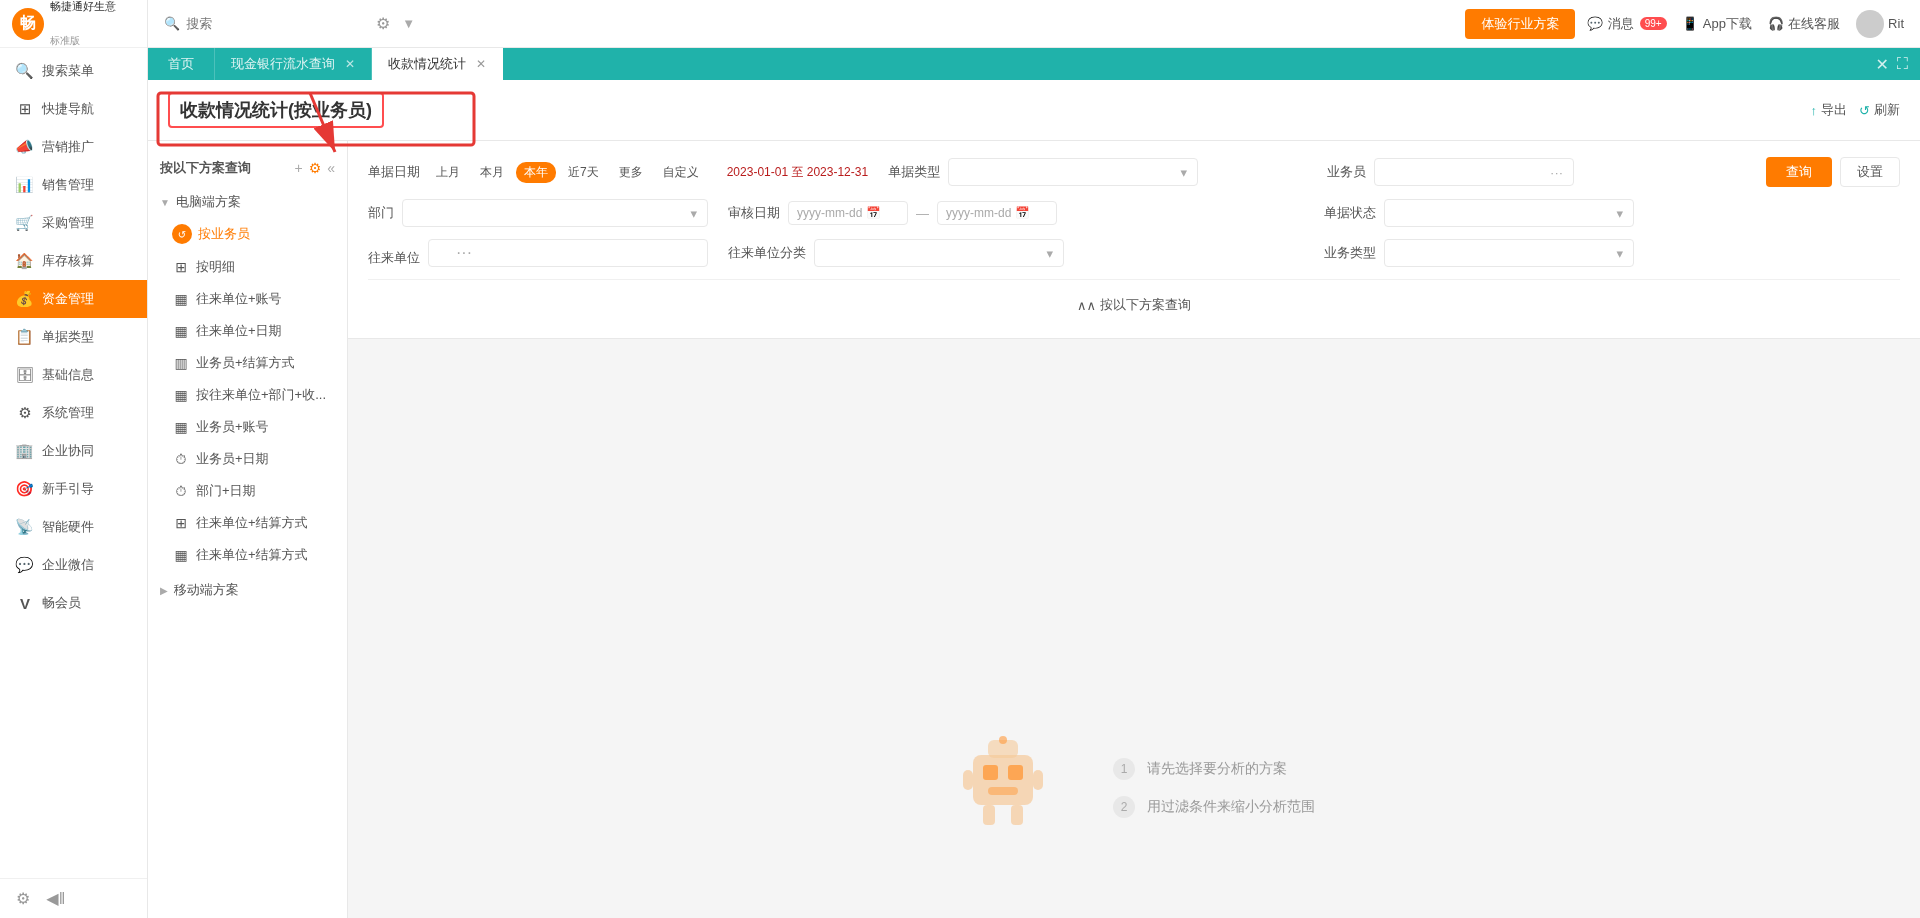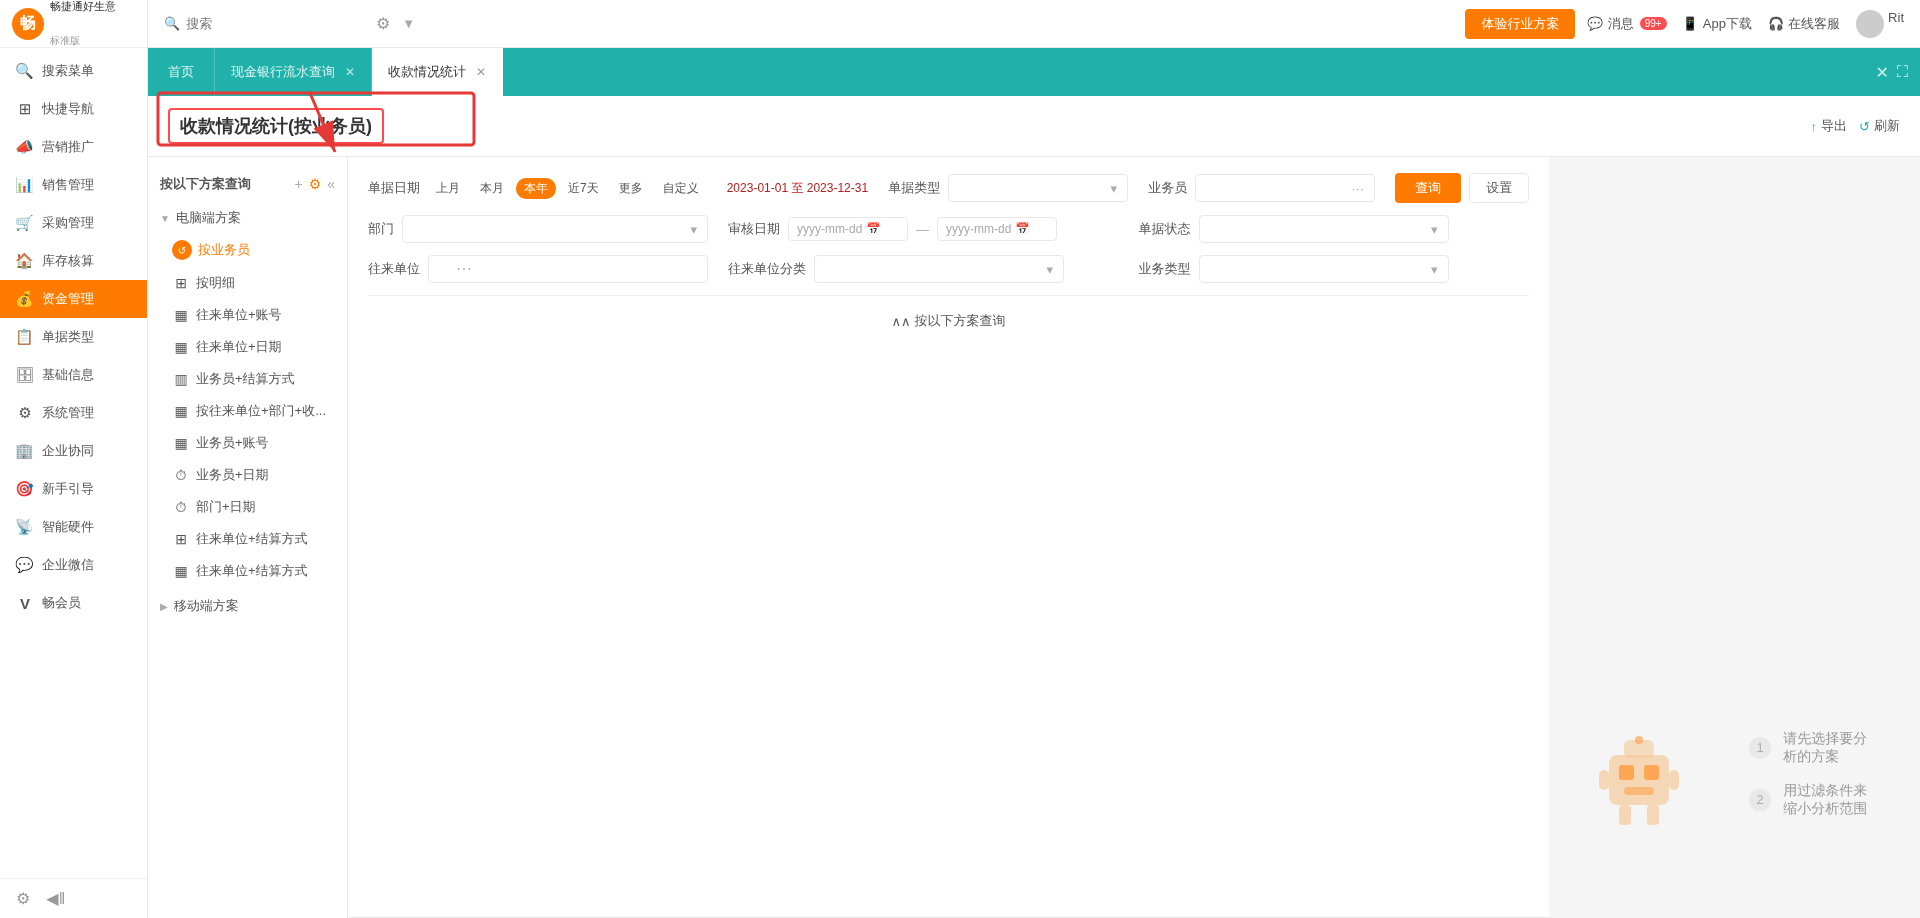--- a/index.html
+++ b/index.html
@@ -23,21 +23,21 @@
     .topbar { height: 48px; background: #fff; border-bottom: 1px solid #e8e8e8; display: flex; align-items: center; padding: 0 16px; gap: 12px; }
     .topbar-search { display: flex; align-items: center; gap: 6px; color: #999; font-size: 13px; flex: 0 0 200px; }
     .topbar-search input { border: none; outline: none; color: #999; font-size: 13px; width: 150px; }
     .topbar-divider { flex: 1; }
     .topbar-btn { background: #ff7b00; color: white; border: none; border-radius: 4px; padding: 6px 16px; font-size: 13px; cursor: pointer; white-space: nowrap; }
     .topbar-icon-group { display: flex; align-items: center; gap: 16px; color: #555; font-size: 13px; cursor: pointer; }
     .topbar-icon-group .badge { background: #ff4d4f; color: white; font-size: 10px; border-radius: 10px; padding: 1px 5px; margin-left: 2px; }
     .gear-icon { color: #999; font-size: 16px; cursor: pointer; }
 
     
-    .tabbar { height: 48px; background: #20b2aa; display: flex; align-items: center; padding: 0 0; gap: 0; position: relative; }
+    .tabbar { height: 32px; background: #20b2aa; display: flex; align-items: center; padding: 0 0; gap: 0; position: relative; }
     .tab { display: flex; align-items: center; gap: 6px; padding: 0 16px; height: 100%; color: rgba(255,255,255,0.85); font-size: 13px; cursor: pointer; border-right: 1px solid rgba(255,255,255,0.2); }
     .tab.home { padding: 0 20px; }
     .tab.active { background: #fff; color: #333; }
     .tab .close-x { color: rgba(255,255,255,0.7); font-size: 12px; margin-left: 4px; }
     .tab.active .close-x { color: #999; }
     .tabbar-right { margin-left: auto; display: flex; align-items: center; gap: 8px; padding-right: 12px; }
     .tabbar-right .tb-icon { color: rgba(255,255,255,0.8); font-size: 16px; cursor: pointer; }
 
     
     .page-header { background: #fff; padding: 12px 20px; display: flex; align-items: center; justify-content: space-between; border-bottom: 1px solid #e8e8e8; }
@@ -60,21 +60,21 @@
 
     .tree-group { margin-bottom: 4px; }
     .tree-group-header { display: flex; align-items: center; gap: 6px; padding: 6px 12px; font-size: 13px; color: #555; cursor: pointer; }
     .tree-group-header .arrow { font-size: 10px; color: #aaa; }
     .tree-item { display: flex; align-items: center; gap: 6px; padding: 7px 12px 7px 24px; font-size: 13px; color: #555; cursor: pointer; }
     .tree-item.active { color: #ff7b00; font-weight: 500; }
     .tree-item .item-icon { width: 18px; height: 18px; display: flex; align-items: center; justify-content: center; font-size: 14px; flex-shrink: 0; }
     .tree-item .active-dot { width: 20px; height: 20px; background: #ff7b00; border-radius: 50%; display: flex; align-items: center; justify-content: center; color: white; font-size: 10px; flex-shrink: 0; }
 
     
-    .right-panel { flex: 1; display: flex; flex-direction: row; overflow: hidden; }
+    .right-panel { flex: 1; display: flex; flex-direction: column; overflow: hidden; gap: 28px; }
 
     
     .filter-area { background: #fff; padding: 16px 20px; border-bottom: 1px solid #e8e8e8; }
     .filter-row { display: flex; align-items: center; gap: 20px; margin-bottom: 12px; flex-wrap: wrap; }
     .filter-row:last-child { margin-bottom: 0; }
     .filter-item { display: flex; align-items: center; gap: 8px; }
     .filter-label { color: #555; font-size: 13px; white-space: nowrap; }
     .date-tabs { display: flex; gap: 4px; align-items: center; }
     .date-tab { padding: 2px 8px; font-size: 12px; color: #555; cursor: pointer; border-radius: 2px; }
     .date-tab.active { background: #ff7b00; color: white; border-radius: 10px; }
@@ -197,21 +197,21 @@
         <span class="badge">99+</span>
       </div>
       <div style="display:flex;align-items:center;gap:4px;">
         <span>📱</span>
         <span>App下载</span>
       </div>
       <div style="display:flex;align-items:center;gap:4px;">
         <span>🎧</span>
         <span>在线客服</span>
       </div>
-      <div style="display:flex;gap:4px;">
+      <div style="display:flex;align-items:center;gap:4px;">
         <div class="user-avatar"></div>
         <span>Rit</span>
       </div>
     </div>
   </div>
 
   <div class="tabbar">
     <div class="tab home">
       <span>首页</span>
     </div>
@@ -376,21 +376,21 @@
           <div class="filter-item" style="flex:1;">
             <span class="filter-label">单据状态</span>
             <div class="filter-select" style="flex:1;max-width:250px;">
               <span style="color:#ccc;">　</span>
               <span class="caret">▾</span>
             </div>
           </div>
         </div>
 
         <div class="filter-row">
-          <div class="filter-item" style="flex:0 0 340px;">
+          <div class="filter-item" style="flex:0 0 340px;align-items:flex-end;">
             <span class="filter-label">往来单位</span>
             <div class="filter-select" style="flex:1;">
               <span style="color:#ccc;">　</span>
               <span class="filter-dots">···</span>
             </div>
           </div>
           <div class="filter-item" style="flex:1;">
             <span class="filter-label">往来单位分类</span>
             <div class="filter-select" style="flex:1;max-width:250px;">
               <span style="color:#ccc;">　</span>

